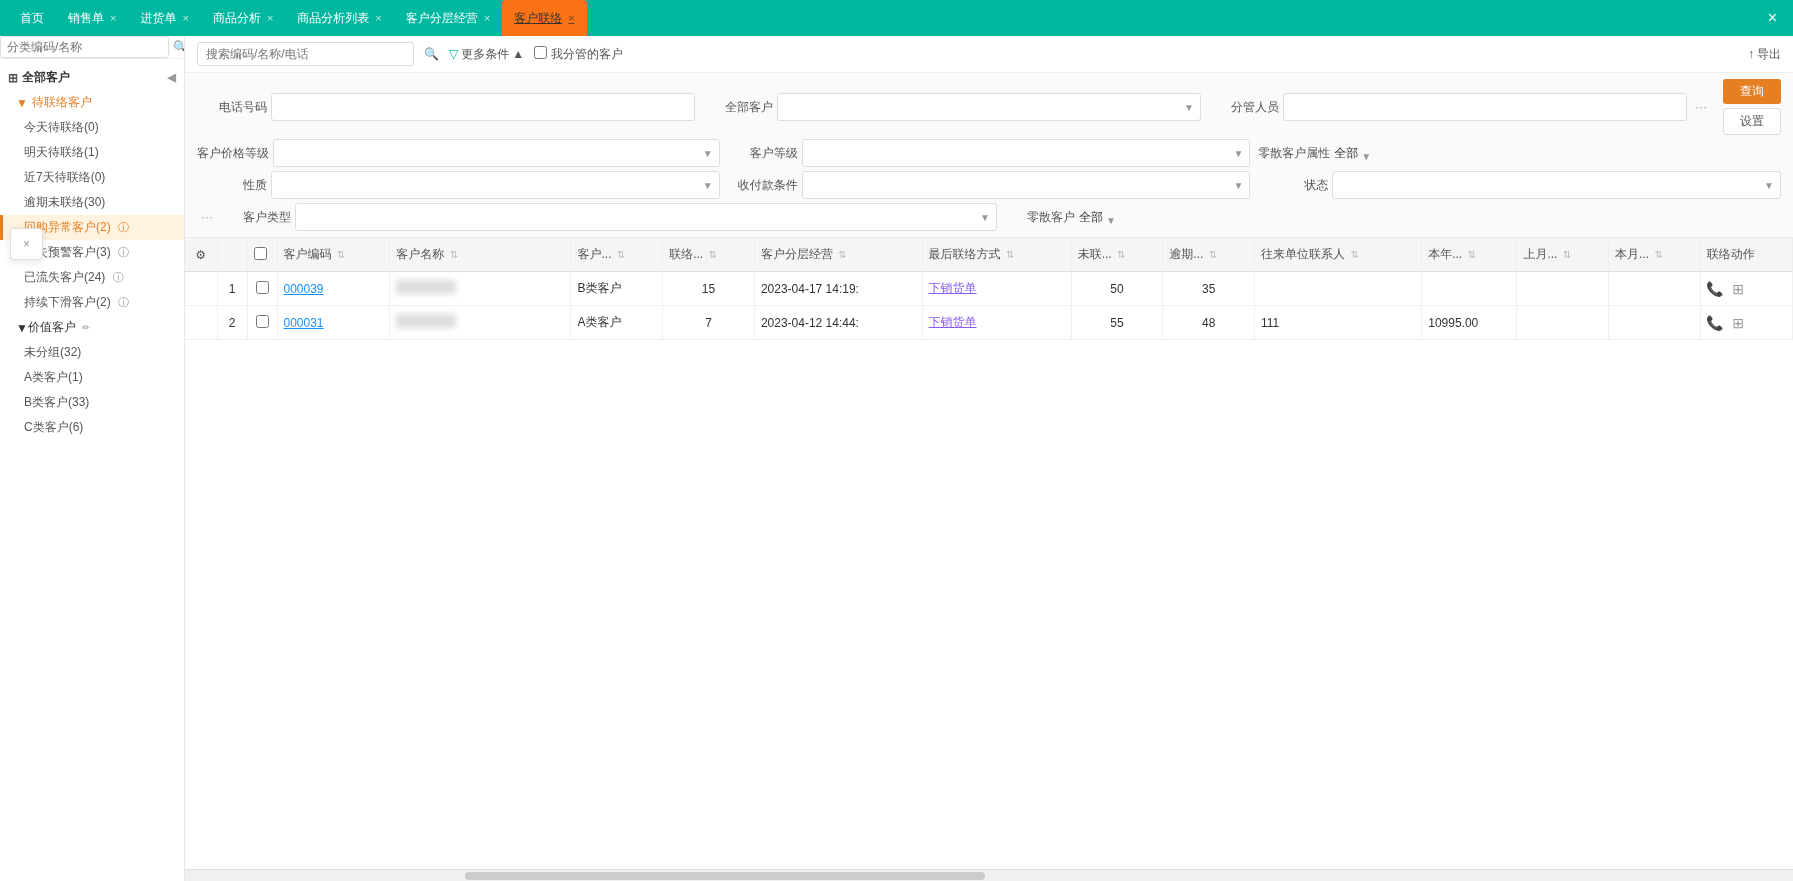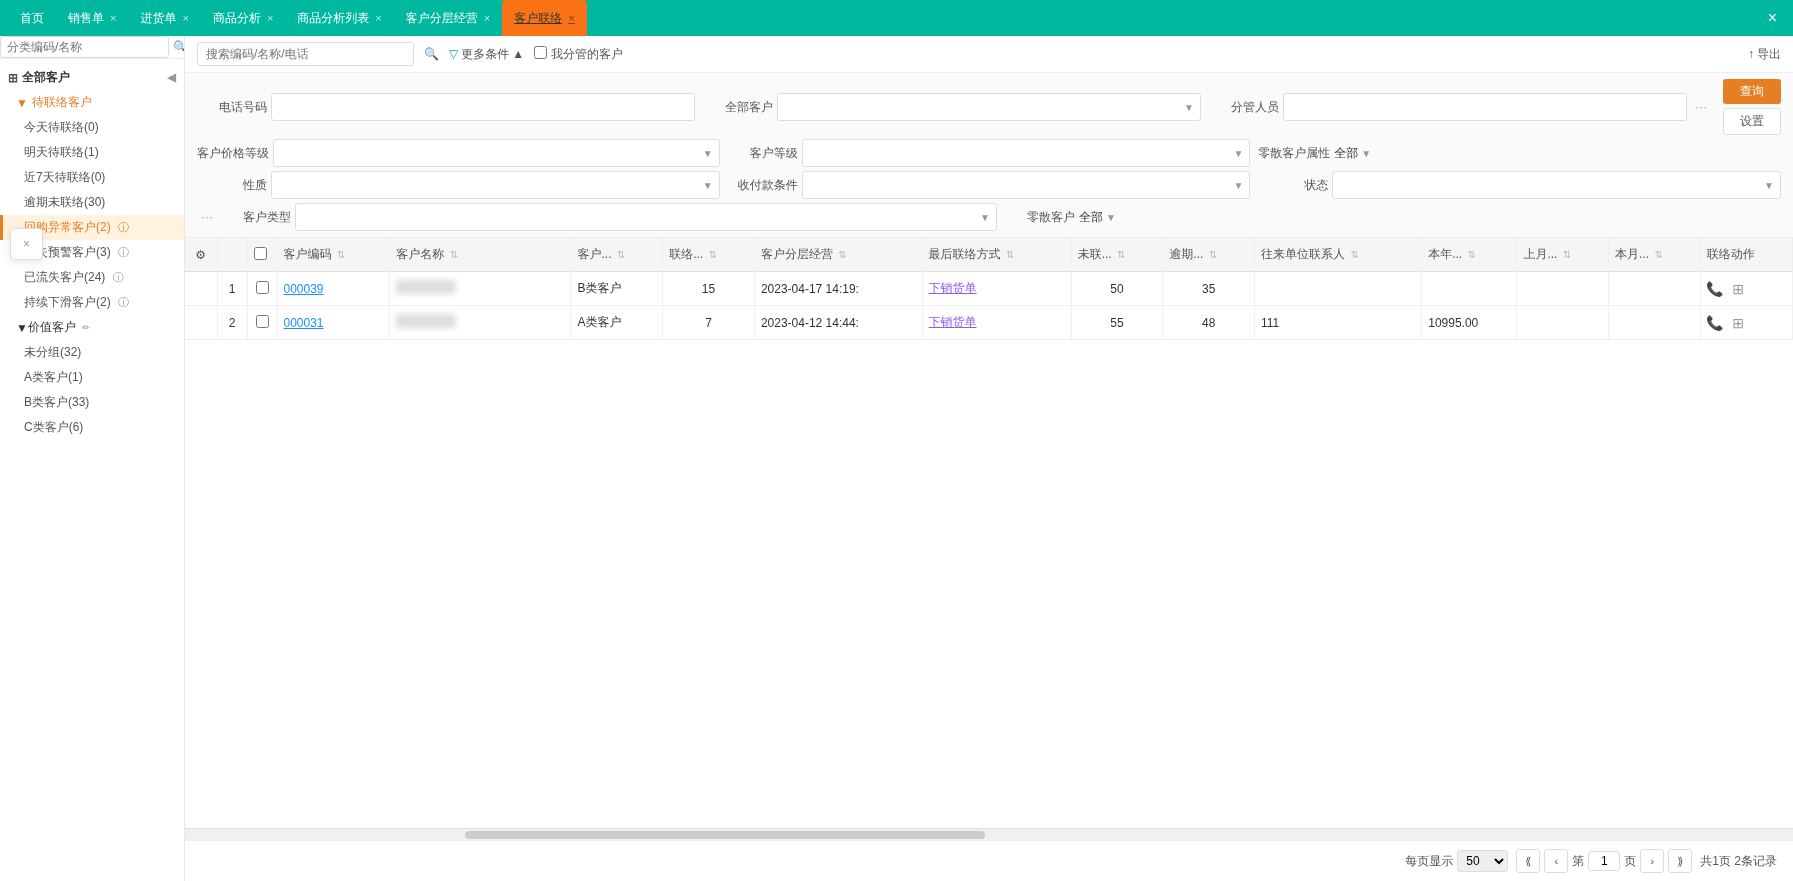--- a/index.html
+++ b/index.html
@@ -245,21 +245,21 @@
       background: white;
       color: #555;
       border: 1px solid #ddd;
       border-radius: 3px;
       padding: 4px 16px;
       cursor: pointer;
       font-size: 12px;
     }
     .inline-select {
       display: inline-flex;
-      align-items: center;
+      align-items: flex-end;
       gap: 3px;
       cursor: pointer;
       color: #333;
     }
     .inline-select .chevron { color: #999; font-size: 10px; }
 
     
     .table-wrapper {
       flex: 1;
       overflow: auto;
@@ -697,34 +697,14 @@
             </td>
           </tr>
         </tbody>
       </table>
     </div>
 
     <div class="scrollbar-row">
       <div class="scrollbar-thumb"></div>
     </div>
 
-    <div class="pagination-bar">
-      <div class="per-page">
-        <span>每页显示</span>
-        <select>
-          <option>50</option>
-          <option>100</option>
-          <option>200</option>
-        </select>
-      </div>
-      <div class="pagination-nav">
-        <div class="page-btn">⟪</div>
-        <div class="page-btn">‹</div>
-        <span>第</span>
-        <input class="page-input" type="text" value="1" style="">
-        <span>页</span>
-        <div class="page-btn">›</div>
-        <div class="page-btn">⟫</div>
-      </div>
-      <span class="total-info">共1页 2条记录</span>
-    </div>
   </div>
 </div>
 
 </body></html>

